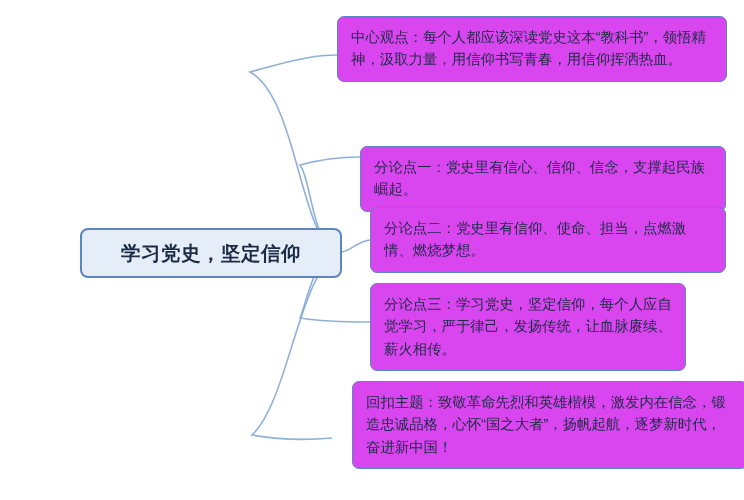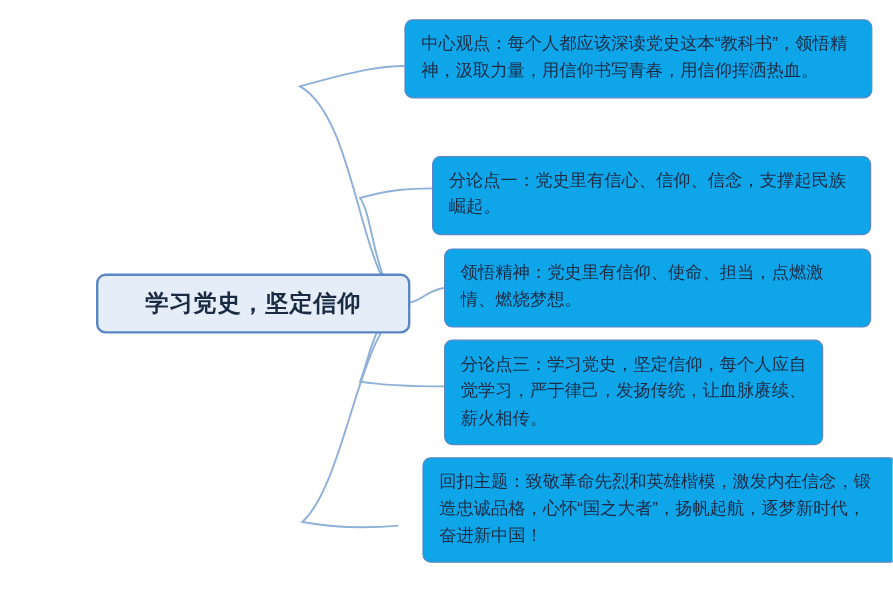--- a/index.html
+++ b/index.html
@@ -20,21 +20,21 @@
   #connectors {
     position: absolute;
     left: 0;
     top: 0;
     width: 744px;
     height: 500px;
   }
   .node {
     position: absolute;
     box-sizing: border-box;
-    background: #0ea5e9;
+    background: #d946ef;
     border: 1.6px solid #5b86c4;
     border-radius: 7px;
     color: #1c2b44;
     line-height: 1.55;
   }
   .root-node {
     left: 80px;
     top: 228px;
     width: 262px;
     height: 50px;
@@ -48,21 +48,21 @@
     border-width: 2px;
     border-radius: 8px;
     text-align: right;
   }
   .branch-node {
     padding: 9px 12px 10px 13px;
     font-size: 14.4px;
     text-align: left;
   }
   .n0 { left: 337px; top: 16px;  width: 390px; }
-  .n1 { left: 360px; top: 130px; width: 366px; }
+  .n1 { left: 360px; top: 146px; width: 366px; }
   .n2 { left: 370px; top: 207px; width: 356px; }
   .n3 { left: 370px; top: 283px; width: 316px; }
   .n4 { left: 352px; top: 381px; width: 396px; }
 </style>
 </head>
 <body>
 
 <div id="canvas">
 
   <svg id="connectors" viewBox="0 0 744 500" xmlns="http://www.w3.org/2000/svg">
@@ -81,21 +81,21 @@
 
   <div class="node branch-node n0">
     <span>中心观点：每个人都应该深读党史这本“教科书”，领悟精神，汲取力量，用信仰书写青春，用信仰挥洒热血。</span>
   </div>
 
   <div class="node branch-node n1">
     <span>分论点一：党史里有信心、信仰、信念，支撑起民族崛起。</span>
   </div>
 
   <div class="node branch-node n2">
-    <span>领悟精神：党史里有信仰、使命、担当，点燃激情、燃烧梦想。</span>
+    <span>分论点二：党史里有信仰、使命、担当，点燃激情、燃烧梦想。</span>
   </div>
 
   <div class="node branch-node n3">
     <span>分论点三：学习党史，坚定信仰，每个人应自觉学习，严于律己，发扬传统，让血脉赓续、薪火相传。</span>
   </div>
 
   <div class="node branch-node n4">
     <span>回扣主题：致敬革命先烈和英雄楷模，激发内在信念，锻造忠诚品格，心怀“国之大者”，扬帆起航，逐梦新时代，奋进新中国！</span>
   </div>
 

